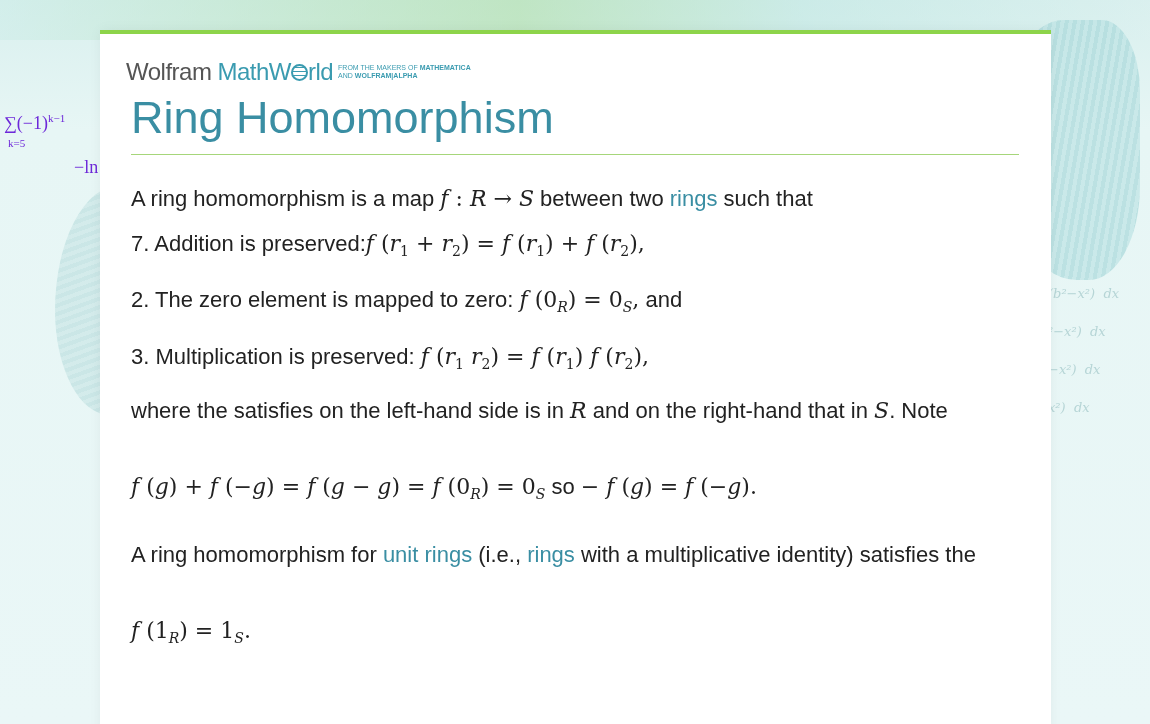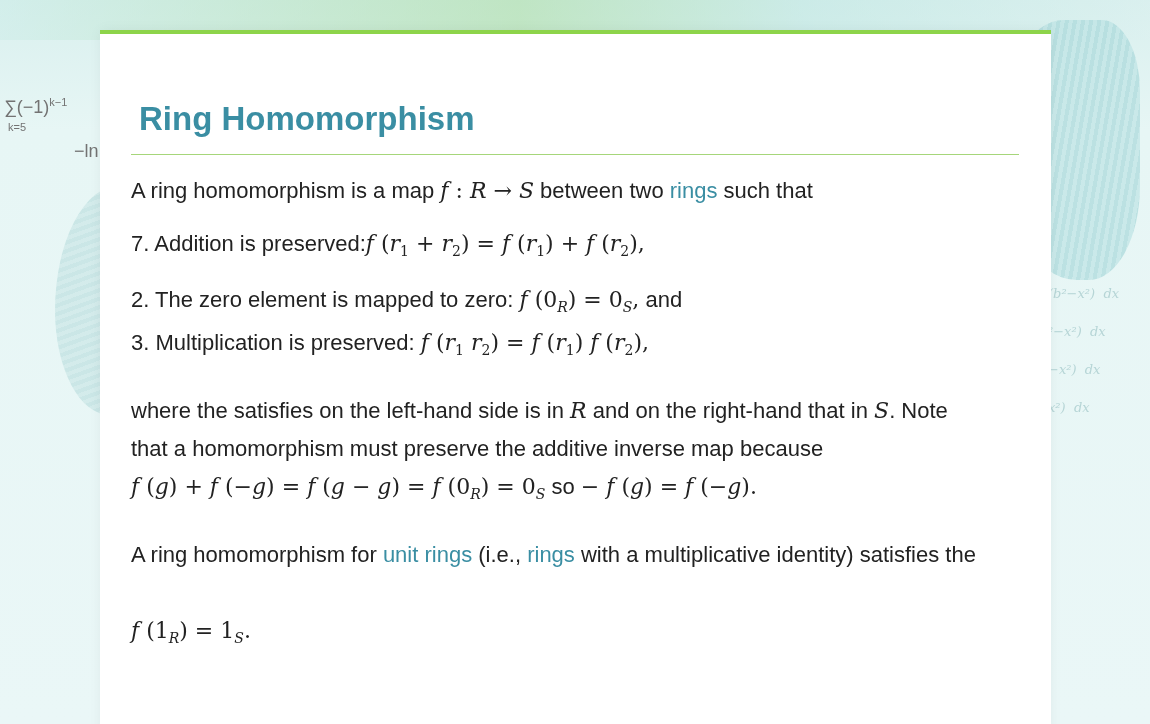--- a/index.html
+++ b/index.html
@@ -7,21 +7,21 @@
     width: 1150px; height: 724px; overflow: hidden; position: relative;
     background: linear-gradient(180deg, #d9f0ee 0%, #e7f6f5 18%, #eaf7f7 100%);
     font-family: "Liberation Sans", sans-serif;
   }
   .bg-deco { position: absolute; pointer-events: none; }
   .top-glow {
     left: 0; top: 0; width: 1150px; height: 40px;
     background: linear-gradient(90deg, rgba(200,235,230,0.4) 0%, rgba(170,220,160,0.55) 45%, rgba(190,230,225,0.5) 70%, rgba(220,240,240,0.3) 100%);
   }
   .left-formula {
-    left: 4px; top: 92px; color: #737373; font-family: Liberation Sans, sans-serif; font-size: 18px; line-height: 20px;
+    left: 4px; top: 108px; color: #6d28d9; font-family: Liberation Serif, serif; font-size: 18px; line-height: 20px;
   }
   .left-formula .sub { font-size: 11px; display:block; margin-left: 4px; }
   .left-formula .ln { display:block; margin-left: 70px; margin-top: 4px; }
   .left-shape {
     left: 55px; top: 185px; width: 120px; height: 230px;
     border-radius: 60% 40% 50% 50%;
     background: repeating-linear-gradient(160deg, #b7dcdc 0 4px, #c6e4e4 4px 8px);
     opacity: 0.6;
   }
   .right-shape {
@@ -44,21 +44,21 @@
   .brand-wolfram { font-size: 24px; color: #555; letter-spacing: -0.5px; }
   .brand-mathworld { font-size: 24px; color: #3a9bb0; margin-left: 6px; letter-spacing: -0.5px; }
   .brand-globe {
     display: inline-block; width: 17px; height: 17px; border-radius: 50%;
     border: 2px solid #3a9bb0; box-sizing: border-box; vertical-align: -1px;
     background: repeating-linear-gradient(0deg, transparent 0 3px, #3a9bb0 3px 4px);
   }
   .brand-tag { font-size: 7px; line-height: 8px; color: #3a9bb0; margin-left: 5px; text-transform: uppercase; }
   .brand-tag b { font-weight: bold; }
   .title {
-    position: absolute; left: 31px; top: 58px; font-size: 33px; color: #3a8ea3; margin: 8px; font-weight: bold;
+    position: absolute; left: 31px; top: 58px; font-size: 45px; color: #3a8ea3; margin: 0; font-weight: normal;
   }
   .title-rule { position: absolute; left: 31px; top: 120px; width: 888px; height: 1px; background: #a6d67a; }
 
   .content { position: absolute; left: 31px; top: 140px; width: 900px; color: #222; font-size: 22px; }
   .p { position: absolute; left: 0; white-space: nowrap; }
   .link { color: #3a8ea3; text-decoration: none; cursor: pointer; }
   .m { font-family: "DejaVu Serif", serif; font-style: italic; font-size: 22px; }
   .m .up { font-style: normal; }
   .m sub { font-size: 14px; vertical-align: -5px; }
   .line-h { line-height: 38px; }
@@ -75,44 +75,52 @@
 <div class="bg-deco left-shape"></div>
 <div class="bg-deco right-shape"></div>
 <div class="bg-deco right-formulas">
   <span>(b²−x²) &nbsp;dx</span>
   <span>²−x²) &nbsp;dx</span>
   <span>−x²) &nbsp;dx</span>
   <span>x²) &nbsp;dx</span>
 </div>
 
 <div class="card">
+  <div class="brand">
+    <span class="brand-wolfram">Wolfram</span>
+    <span class="brand-mathworld"><span>MathW</span><span class="brand-globe"></span><span>rld</span></span>
+    <span class="brand-tag">
+      <span>FROM THE MAKERS OF </span><b>MATHEMATICA</b><br>
+      <span>AND </span><b>WOLFRAM|ALPHA</b>
+    </span>
+  </div>
 
   <h1 class="title">Ring Homomorphism</h1>
   <div class="title-rule"></div>
 
   <div class="content">
-    <div class="p" style="top:4px">
+    <div class="p" style="top:12px">
       <span>A ring homomorphism is a map </span><span class="m">f <span class="up">:</span> R <span class="up">→</span> S</span><span> between two </span><a class="link">rings</a><span> such that</span>
     </div>
 
     <div class="p" style="top:57px">
       <span>7. Addition is preserved:</span><span class="m">f <span class="up">(</span>r<sub class="up">1</sub> <span class="up">+</span> r<sub class="up">2</sub><span class="up">) = </span>f <span class="up">(</span>r<sub class="up">1</sub><span class="up">) + </span>f <span class="up">(</span>r<sub class="up">2</sub><span class="up">),</span></span>
     </div>
 
     <div class="p" style="top:113px">
       <span>2. The zero element is mapped to zero: </span><span class="m">f <span class="up">(0</span><sub>R</sub><span class="up">) = 0</span><sub>S</sub><span class="up">,</span></span><span> and</span>
     </div>
 
-    <div class="p" style="top:156px">
+    <div class="p" style="top:170px">
       <span>3. Multiplication is preserved: </span><span class="m">f <span class="up">(</span>r<sub class="up">1</sub> r<sub class="up">2</sub><span class="up">) = </span>f <span class="up">(</span>r<sub class="up">1</sub><span class="up">) </span>f <span class="up">(</span>r<sub class="up">2</sub><span class="up">),</span></span>
     </div>
 
     <div class="p line-h" style="top:218px">
       <span>where the satisfies on the left-hand side is in </span><span class="m">R</span><span> and on the right-hand that in </span><span class="m">S</span><span>. Note</span><br>
-      <span>that a homomorphism must preserve the additive inverse map because</span><br>
+      <br>
       <span class="m">f <span class="up">(</span>g<span class="up">) + </span>f <span class="up">(−</span>g<span class="up">) = </span>f <span class="up">(</span>g <span class="up">−</span> g<span class="up">) = </span>f <span class="up">(0</span><sub>R</sub><span class="up">) = 0</span><sub>S</sub></span><span> so </span><span class="m"><span class="up">− </span>f <span class="up">(</span>g<span class="up">) = </span>f <span class="up">(−</span>g<span class="up">).</span></span>
     </div>
 
     <div class="p line-h" style="top:362px">
       <span>A ring homomorphism for </span><a class="link">unit rings</a><span> (i.e., </span><a class="link">rings</a><span> with a multiplicative identity) satisfies the</span><br>
       <br>
       <span class="m">f <span class="up">(1</span><sub>R</sub><span class="up">) = 1</span><sub>S</sub><span class="up">.</span></span>
     </div>
   </div>
 </div>

